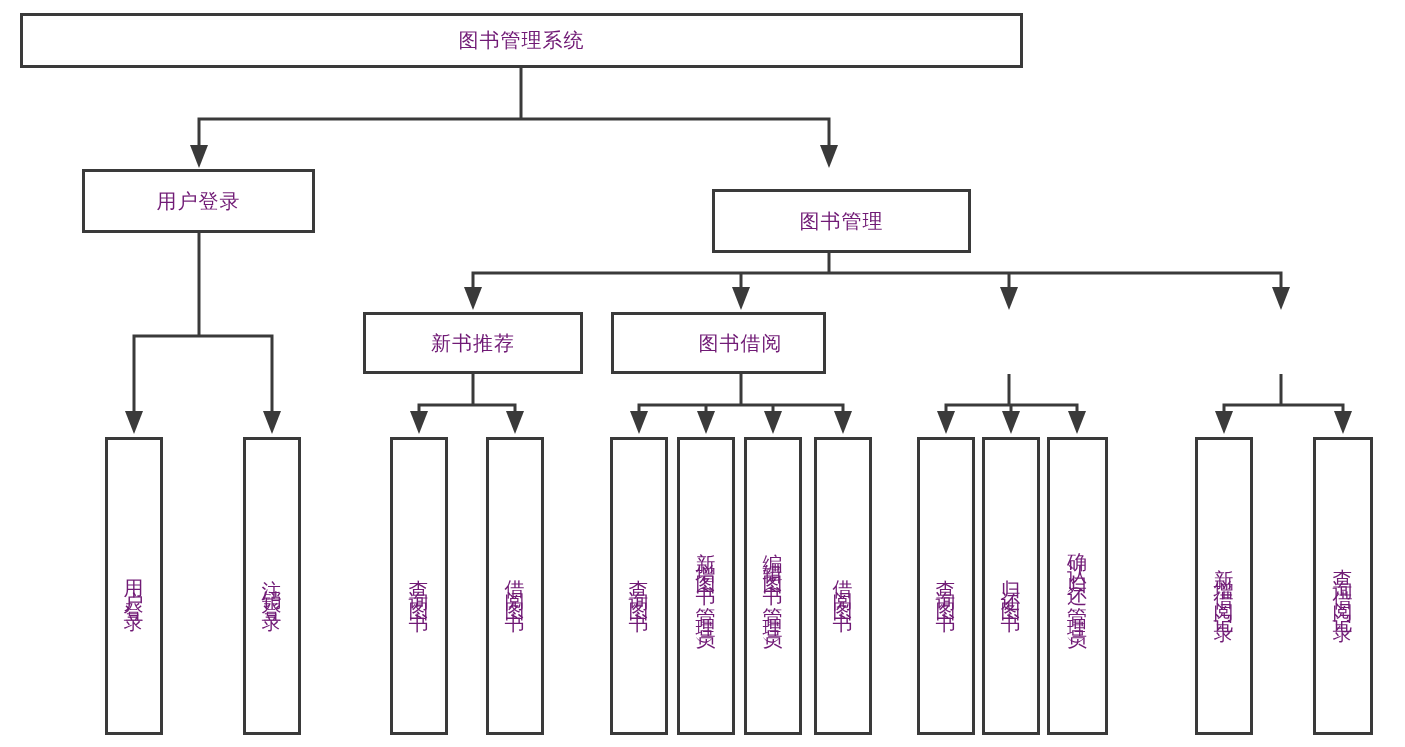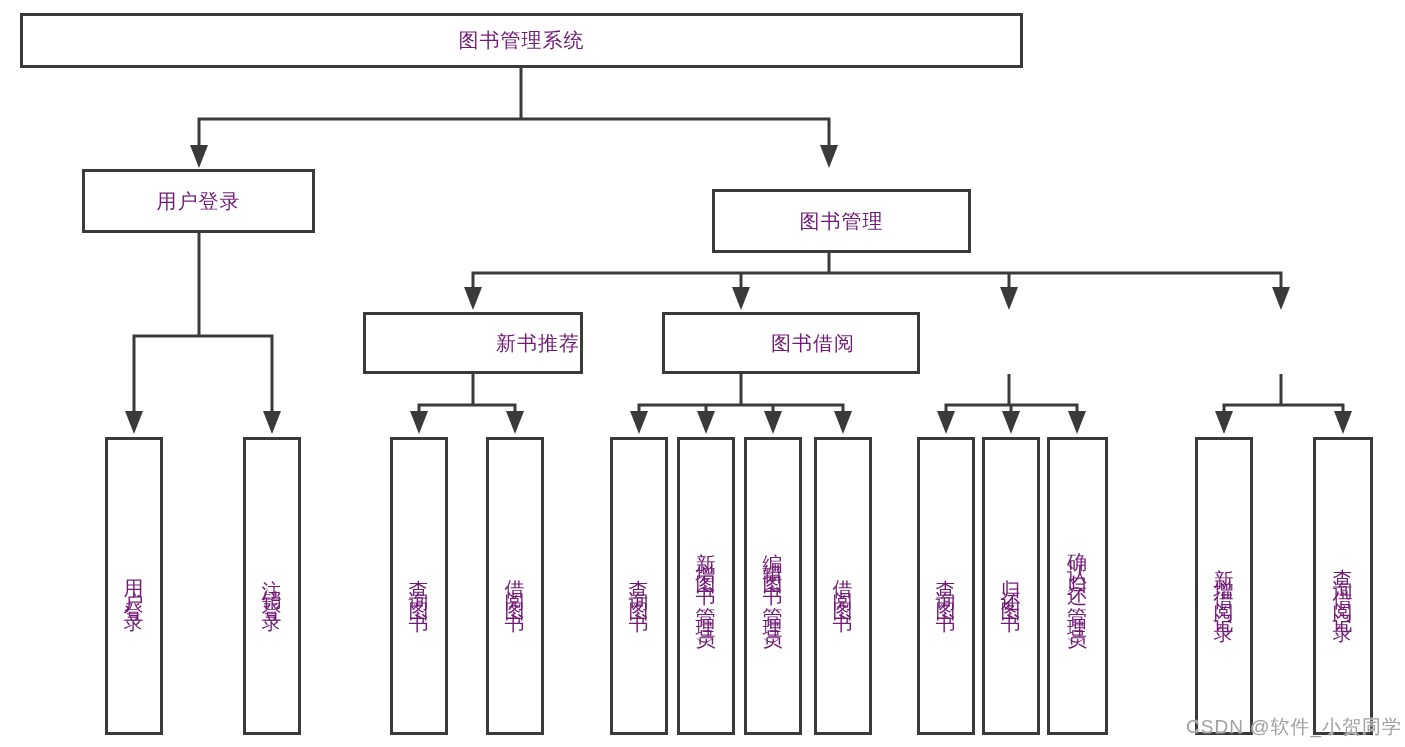--- a/index.html
+++ b/index.html
@@ -117,24 +117,24 @@
     <span>图书管理系统</span>
   </div>
 
   <div class="node hnode" style="left:82px;top:169px;width:233px;height:64px;">
     <span>用户登录</span>
   </div>
   <div class="node hnode" style="left:712px;top:169px;width:259px;height:64px;margin-top:20px;">
     <span>图书管理</span>
   </div>
 
-  <div class="node hnode" style="left:363px;top:312px;width:220px;height:62px;justify-content:flex-end;">
+  <div class="node hnode" style="left:363px;top:312px;width:220px;height:62px;">
     <span>新书推荐</span>
   </div>
-  <div class="node hnode" style="left:662px;top:312px;width:258px;height:62px;padding-left:44px;">
+  <div class="node hnode" style="left:611px;top:312px;width:215px;height:62px;padding-left:44px;">
     <span>图书借阅</span>
   </div>
 
   <div class="node vnode" style="left:105px;top:437px;width:58px;height:298px;">
     <span class="vlabel">用户登录</span>
   </div>
   <div class="node vnode" style="left:243px;top:437px;width:58px;height:298px;">
     <span class="vlabel">注销登录</span>
   </div>
 
@@ -168,15 +168,14 @@
     <span class="vlabel">确认归还（管理员）</span>
   </div>
 
   <div class="node vnode" style="left:1195px;top:437px;width:58px;height:298px;">
     <span class="vlabel">新增借阅记录</span>
   </div>
   <div class="node vnode" style="left:1313px;top:437px;width:60px;height:298px;">
     <span class="vlabel">查询借阅记录</span>
   </div>
 
-  <div class="watermark">CSDN @软件_小贺同学</div>
 
 </div>
 
 </body></html>

